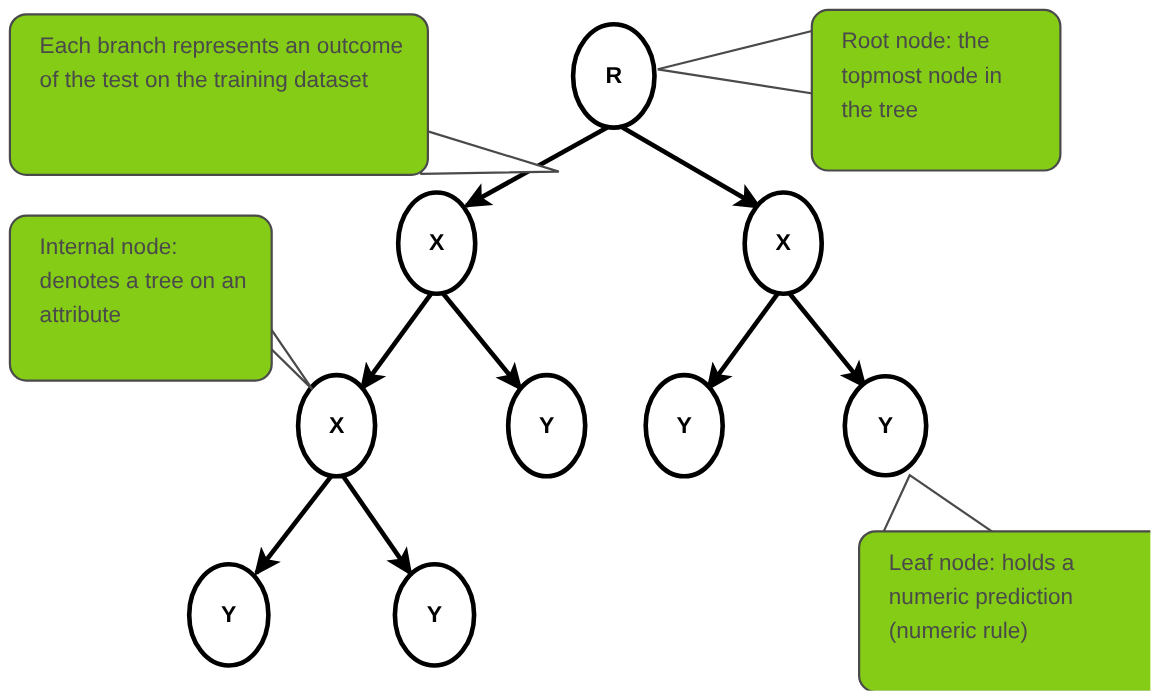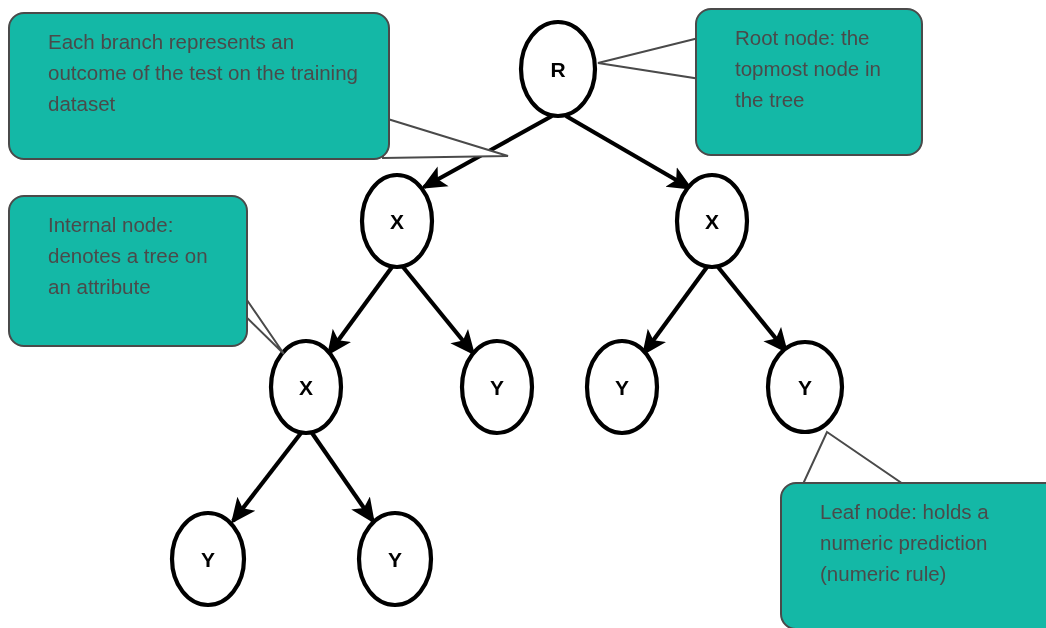--- a/index.html
+++ b/index.html
@@ -29,35 +29,35 @@
     font-size: 21px;
     color: #000000;
     text-align: center;
     transform: translate(-50%, -50%);
     pointer-events: none;
     line-height: 1;
   }
   .callout {
     position: absolute;
     box-sizing: border-box;
-    background: #14b8a6;
+    background: #84cc16;
     border: 2px solid #4a4a4a;
     border-radius: 16px;
     color: #4a4a4a;
     font-family: "Liberation Sans", sans-serif;
     font-size: 20.5px;
     line-height: 1.52;
-    padding: 12px 18px 12px 38px;
+    padding: 12px 18px 12px 26px;
   }
   .callout p {
     margin: 0;
     white-space: pre-line;
   }
   #callout-branch   { left: 8px;   top: 12px;  width: 382px; height: 148px; }
-  #callout-root     { left: 695px; top: 8px;   width: 228px; height: 148px; }
+  #callout-root     { left: 737px; top: 8px;   width: 228px; height: 148px; }
   #callout-internal { left: 8px;   top: 195px; width: 240px; height: 152px; }
   #callout-leaf     { left: 780px; top: 482px; width: 290px; height: 148px; }
 </style>
 </head>
 <body>
 
 <div id="canvas">
 
   <svg id="tree-svg" viewBox="0 0 1046 628" xmlns="http://www.w3.org/2000/svg">
     <defs>

